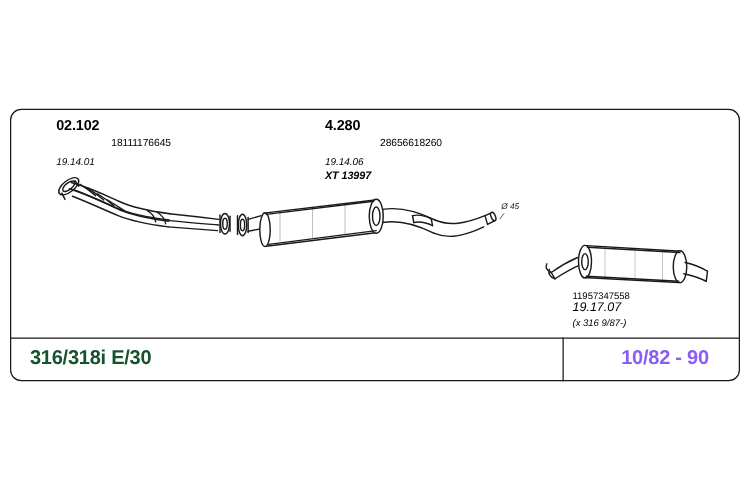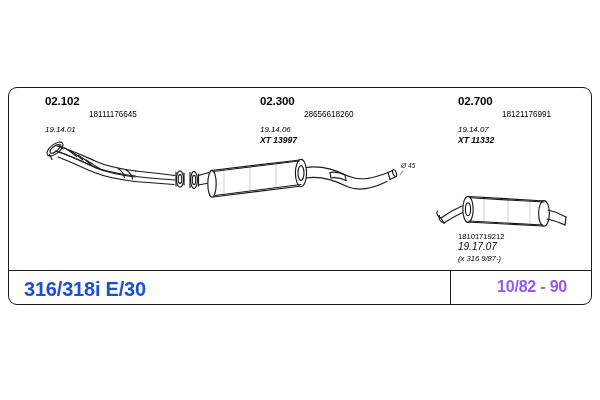--- a/index.html
+++ b/index.html
@@ -51,21 +51,21 @@
 
   
   .dia{
     position:absolute;left:401px;top:162px;
     font-size:6.6px;font-style:italic;color:#1a1a1a;white-space:nowrap;
   }
 
   
   .bar-left{
     position:absolute;left:24px;top:278px;
-    font-size:20px;font-weight:bold;color:#1d4ed8;letter-spacing:-0.2px;
+    font-size:16px;font-weight:bold;color:#14532d;letter-spacing:-0.2px;
   }
   .bar-right{
     position:absolute;left:497px;top:278px;
     font-size:16px;font-weight:bold;color:#8b5cf6;letter-spacing:-0.2px;
   }
 
   
   .art{position:absolute;left:0;top:0;width:600px;height:400px;pointer-events:none;}
 </style>
 </head>
@@ -174,37 +174,31 @@
   </svg>
 
   <div class="block b1">
     <div class="code">02.102</div>
     <div class="oem">18111176645</div>
     <div class="ref">19.14.01</div>
     <div class="xt"></div>
   </div>
 
   <div class="block b2">
-    <div class="code">02.300</div>
+    <div class="code">4.280</div>
     <div class="oem">28656618260</div>
     <div class="ref">19.14.06</div>
     <div class="xt">XT 13997</div>
   </div>
 
-  <div class="block b3">
-    <div class="code">02.700</div>
-    <div class="oem">18121176991</div>
-    <div class="ref">19.14.07</div>
-    <div class="xt">XT 11332</div>
-  </div>
 
   <div class="dia">Ø 45</div>
 
   <div class="footnote">
-    <div class="fn-oem">18101719212</div>
+    <div class="fn-oem">11957347558</div>
     <div class="fn-ref">19.17.07</div>
     <div class="fn-note">(x 316 9/87-)</div>
   </div>
 
   <div class="bar-left">316/318i E/30</div>
   <div class="bar-right">10/82 - 90</div>
 
 </div>
 
 </body></html>

